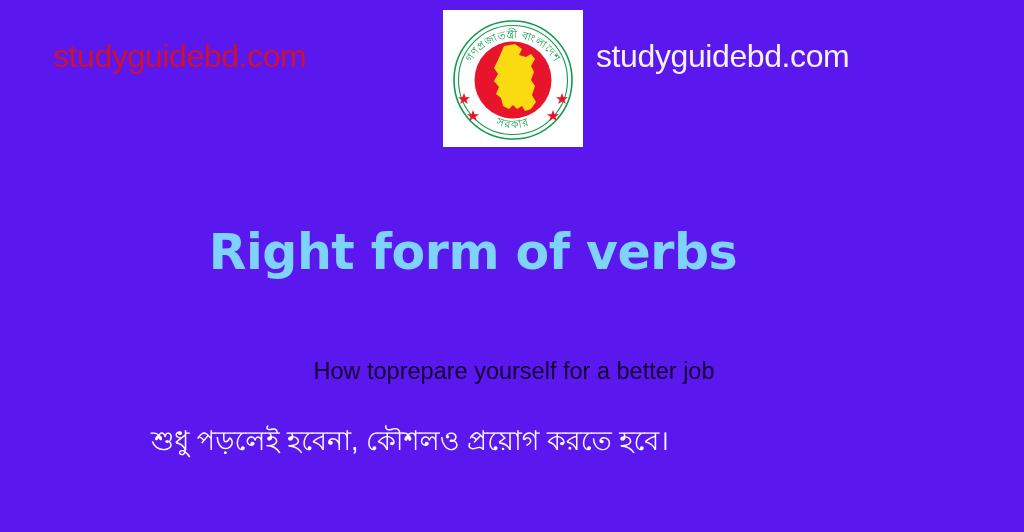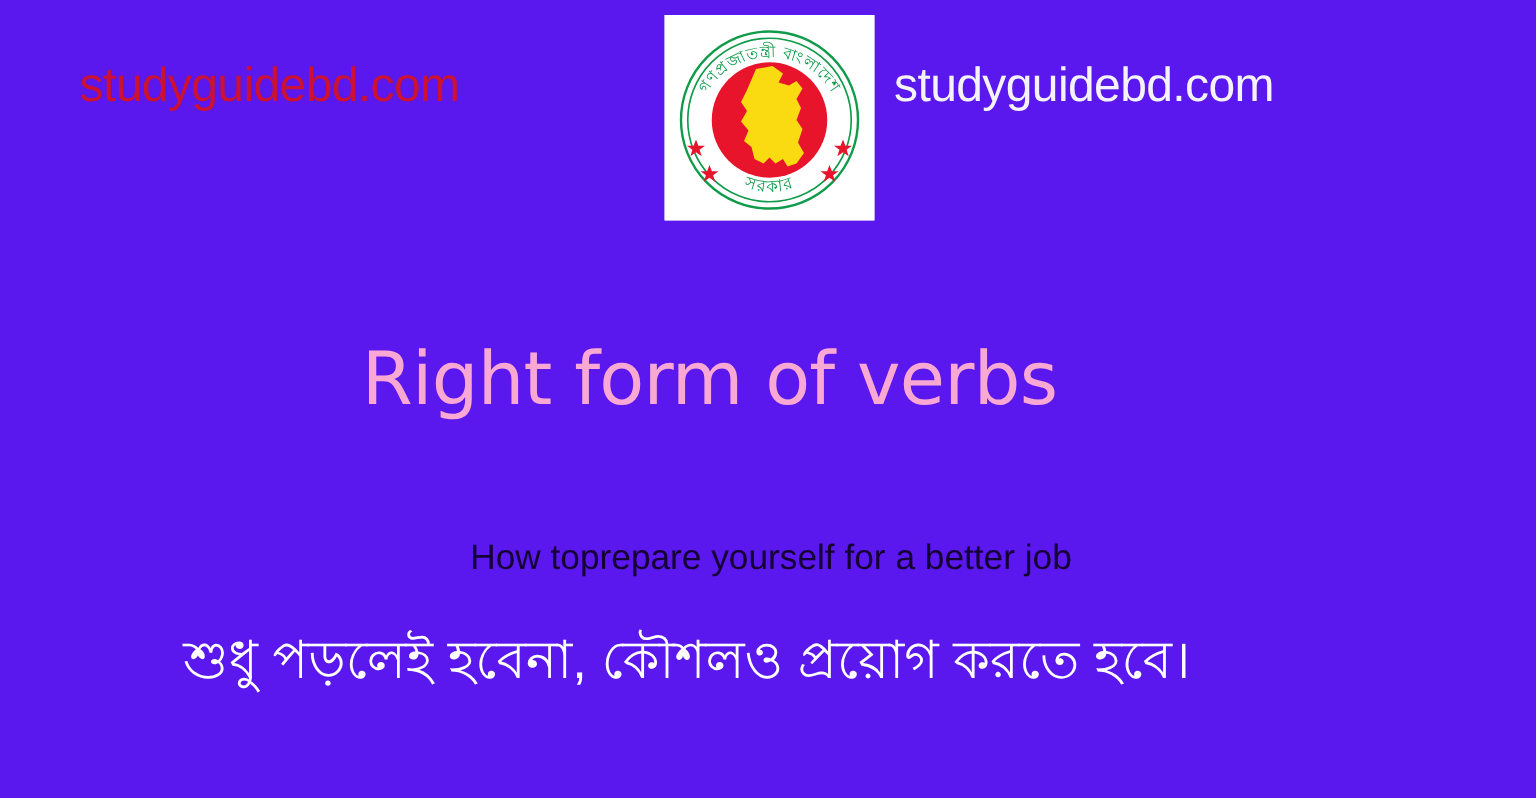--- a/index.html
+++ b/index.html
@@ -58,23 +58,23 @@
   }
 
   
   #title {
     position: absolute;
     left: 0;
     top: 222px;
     width: 946px;
     text-align: center;
     font-size: 49px;
-    font-weight: 400;
+    font-weight: 700;
     letter-spacing: -0.5px;
-    color: #f9a8d4;
+    color: #7dd3fc;
     line-height: 62px;
     white-space: nowrap;
     font-family: "DejaVu Sans", "Liberation Sans", sans-serif;
   }
   #subtitle {
     position: absolute;
     left: 0;
     top: 355px;
     width: 1028px;
     text-align: center;
@@ -84,27 +84,26 @@
     line-height: 32px;
     white-space: nowrap;
     font-family: "Liberation Sans", "DejaVu Sans", sans-serif;
   }
   #bangla-line {
     position: absolute;
     left: 0;
     top: 419px;
     width: 820px;
     text-align: center;
-    font-size: 35px;
+    font-size: 27px;
     font-weight: 400;
     color: #FFFFFF;
     line-height: 44px;
     white-space: nowrap;
     font-family: "Liberation Sans", "DejaVu Sans", sans-serif;
-    margin-left: 48px;
   }
 </style>
 </head>
 <body>
 
 <div id="slide">
 
   <div class="wm" id="wm-left">studyguidebd.com</div>
 
   <div id="logo-plate">

